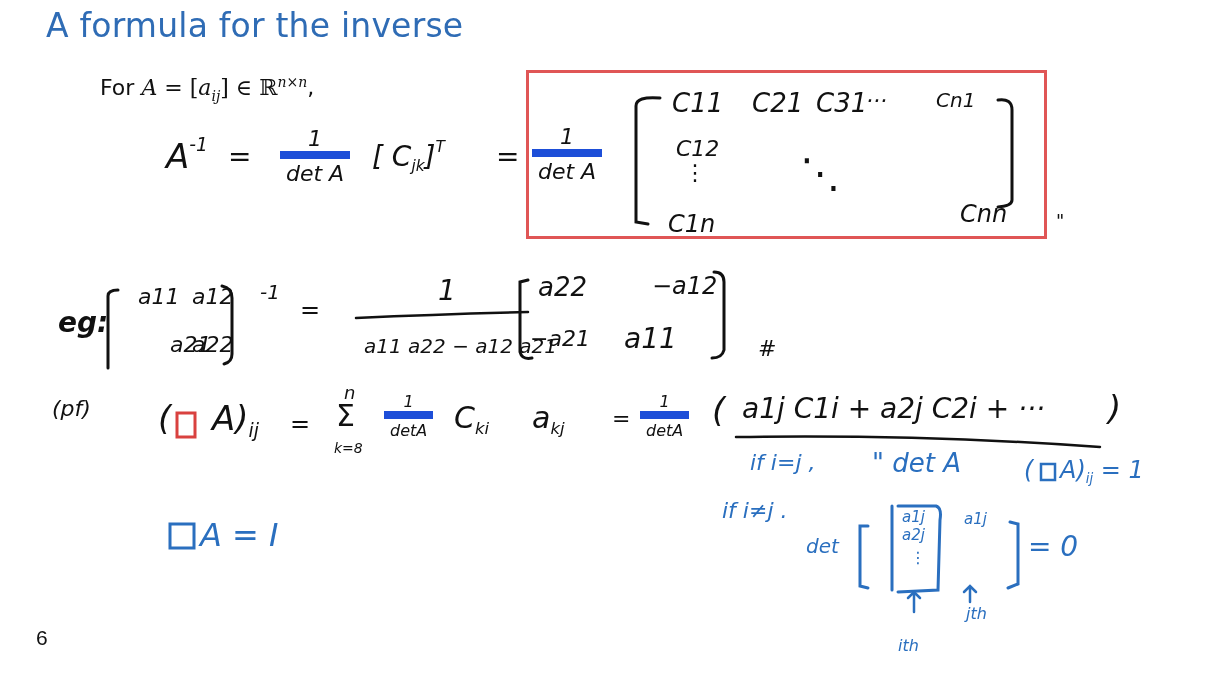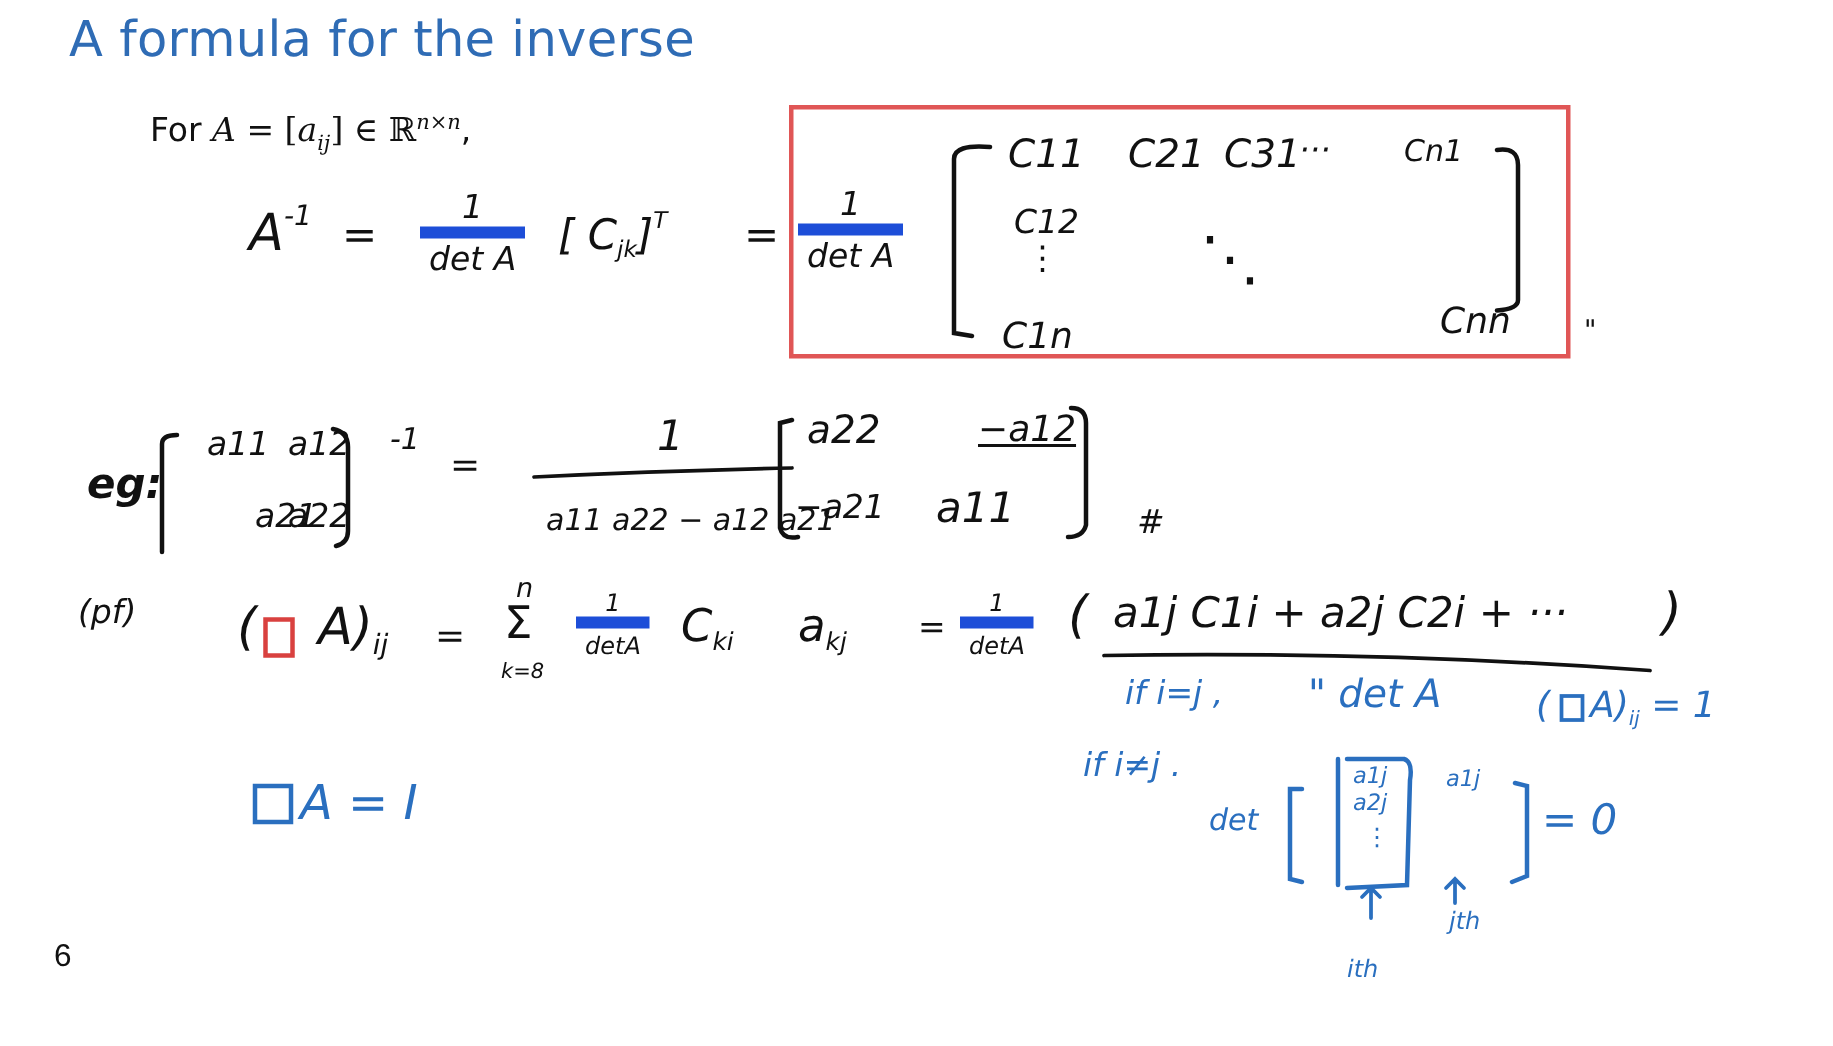--- a/index.html
+++ b/index.html
@@ -101,21 +101,21 @@
 <div class="ink hw" style="left:58px; top:306px; font-size:28px; font-weight:bold;">eg:</div>
 <div class="ink hw" style="left:138px; top:284px; font-size:22px;">a11</div>
 <div class="ink hw" style="left:192px; top:284px; font-size:22px;">a12</div>
 <div class="ink hw" style="left:138px; top:332px; font-size:22px;margin-left:32px;">a21</div>
 <div class="ink hw" style="left:192px; top:332px; font-size:22px;">a22</div>
 <div class="ink hw" style="left:260px; top:280px; font-size:20px;">-1</div>
 <div class="ink hw" style="left:300px; top:296px; font-size:24px;">=</div>
 <div class="ink hw" style="left:438px; top:274px; font-size:28px;">1</div>
 <div class="ink hw" style="left:364px; top:334px; font-size:20px;">a11 a22 − a12 a21</div>
 <div class="ink hw" style="left:538px; top:272px; font-size:26px;">a22</div>
-<div class="ink hw" style="left:652px; top:272px; font-size:24px;text-decoration:underline;">−a12</div>
+<div class="ink hw" style="left:652px; top:272px; font-size:24px;">−a12</div>
 <div class="ink hw" style="left:530px; top:326px; font-size:22px;">−a21</div>
 <div class="ink hw" style="left:624px; top:322px; font-size:28px;">a11</div>
 <div class="ink hw" style="left:758px; top:336px; font-size:22px;">#</div>
 
 <div class="ink hw" style="left:52px; top:396px; font-size:22px;">(pf)</div>
 <div class="ink hw" style="left:158px; top:398px; font-size:34px;">(</div>
 <div class="ink hw" style="left:212px; top:398px; font-size:34px;"><span>A)</span><span class="sub">ij</span></div>
 <div class="ink hw" style="left:290px; top:410px; font-size:24px;">=</div>
 <div class="ink hw" style="left:344px; top:382px; font-size:18px;">n</div>
 <div class="ink" style="left:336px; top:398px; font-size:30px;">Σ</div>

